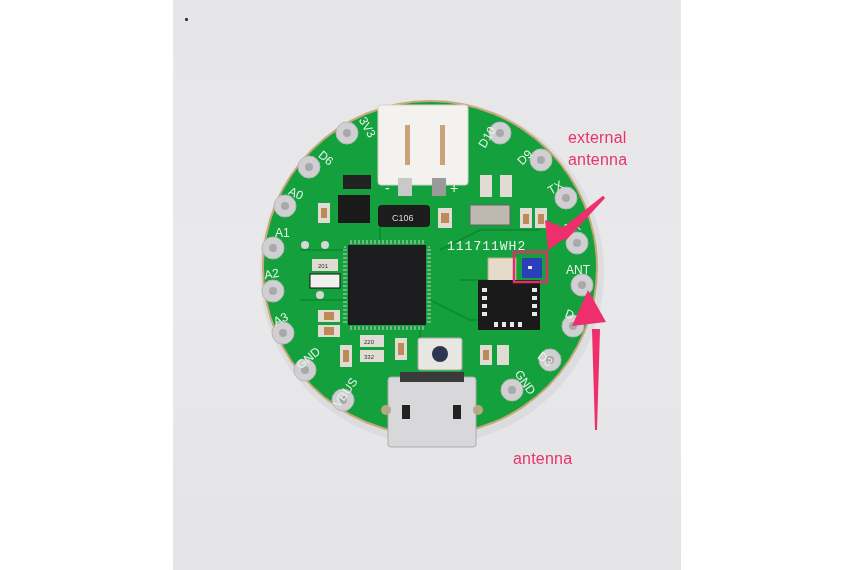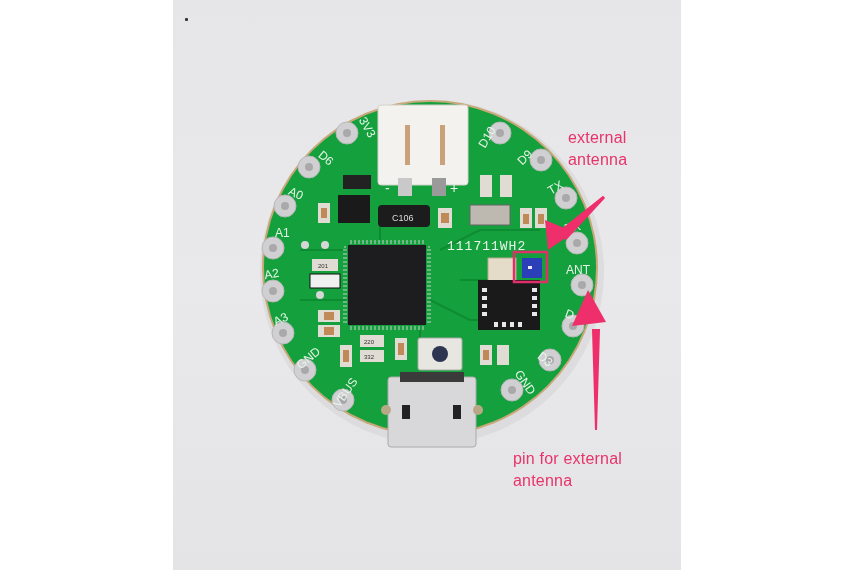--- a/index.html
+++ b/index.html
@@ -210,15 +210,14 @@
     <path d="M588 290 L572 326 L606 322 Z"></path>
   </g>
 </svg>
 
 <div class="label" id="label-ceramic">
   <div>external</div>
   <div>antenna</div>
 </div>
 
 <div class="label" id="label-pin">
-  <div>pin for external</div>
   <div>antenna</div>
 </div>
 
 </body></html>

